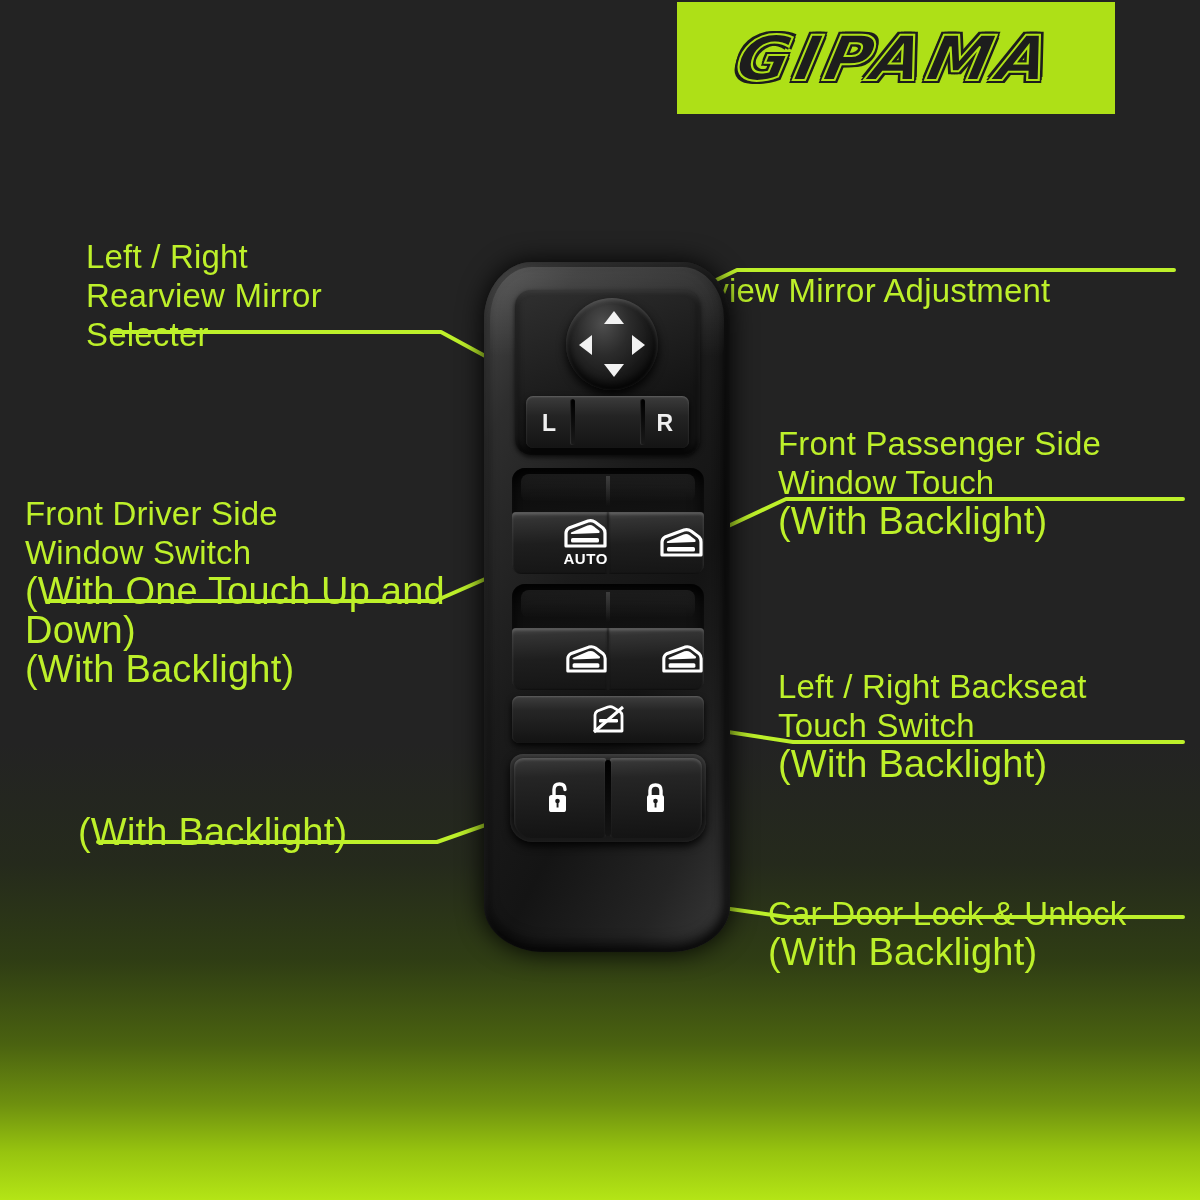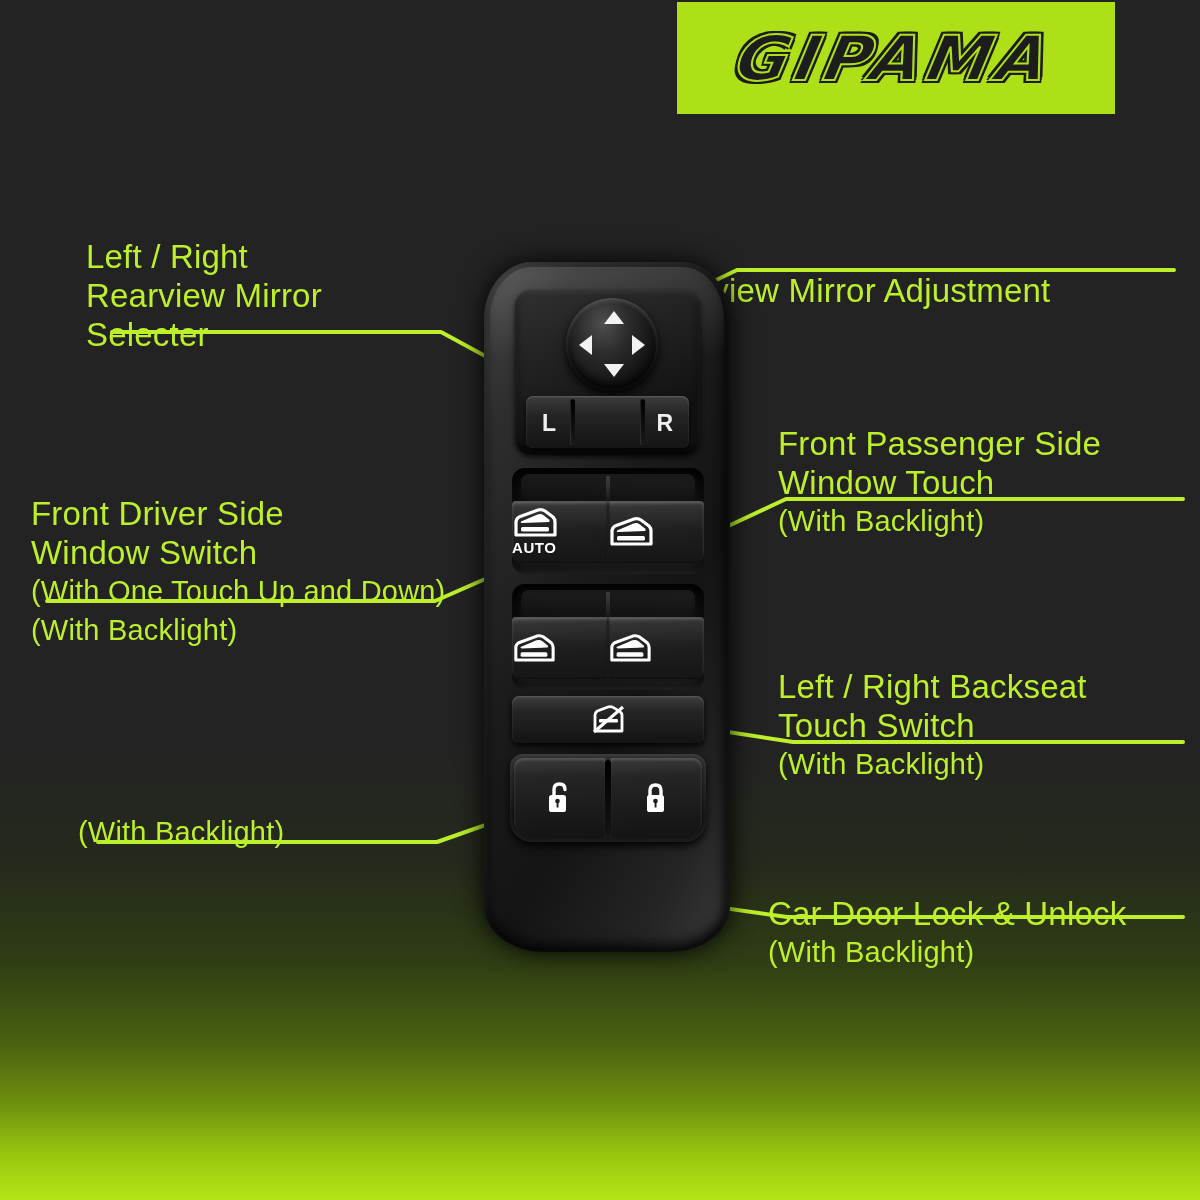--- a/index.html
+++ b/index.html
@@ -17,21 +17,21 @@
     font-size:62px;letter-spacing:5px;color:#1d1d1d;
     -webkit-text-stroke:2px #aee017;
     text-shadow:
       -3px 0 0 #1d1d1d, 3px 0 0 #1d1d1d, 0 -3px 0 #1d1d1d, 0 3px 0 #1d1d1d,
       -3px -3px 0 #1d1d1d, 3px 3px 0 #1d1d1d, 3px -3px 0 #1d1d1d, -3px 3px 0 #1d1d1d;
     transform:skewX(-12deg) scaleX(1.05);}
 
   
   .callout{position:absolute;color:#bdf02a;font-size:33px;line-height:39px;
     white-space:pre-line;letter-spacing:.2px;}
-  .callout .sub{font-size:29px;display:block;}
+  .callout .sub{font-size:38px;display:block;}
   .ca-right{text-align:left;}
   .ca-center{text-align:left;}
 
   
   #leaders{position:absolute;left:0;top:0;width:1200px;height:1200px;
     pointer-events:none;}
 
   
   #panel-wrap{position:absolute;left:484px;top:262px;width:246px;height:690px;}
 
@@ -76,23 +76,23 @@
   .win-housing{border-radius:13px;
     background:linear-gradient(175deg,#0a0a0a 0%,#111 40%,#1a1a1a 100%);
     box-shadow:inset 0 7px 15px rgba(0,0,0,.98),inset 0 -2px 4px rgba(255,255,255,.06);}
   #front-housing{left:28px;top:206px;width:192px;height:106px;}
   #rear-housing{left:28px;top:322px;width:192px;height:106px;}
   .win-housing::before{content:"";position:absolute;left:9px;right:9px;top:6px;height:28px;
     border-radius:8px;background:linear-gradient(180deg,rgba(255,255,255,.085),rgba(255,255,255,0));}
   .win-housing::after{content:"";position:absolute;left:50%;top:8px;width:4px;height:30px;
     margin-left:-2px;background:linear-gradient(180deg,rgba(90,90,90,.55),rgba(0,0,0,0));}
 
-  .win-btn{position:absolute;bottom:11px;width:50%;height:62px;
+  .win-btn{position:absolute;bottom:0;width:50%;height:62px;
     background:linear-gradient(178deg,#4a4a4a 0%,#333 12%,#1e1e1e 50%,#151515 100%);
-    display:flex;flex-direction:column;align-items:flex-start;justify-content:center;}
+    display:flex;flex-direction:column;align-items:flex-end;justify-content:center;}
   .win-btn.l{left:0;border-radius:4px 0 0 9px;box-shadow:inset 0 2px 3px rgba(255,255,255,.20),inset -1px 0 2px rgba(0,0,0,.9);}
   .win-btn.r{right:0;border-radius:0 4px 9px 0;box-shadow:inset 0 2px 3px rgba(255,255,255,.20),inset 1px 0 2px rgba(0,0,0,.9);}
   .door-ico{display:block;}
   .auto-lab{color:#fff;font-size:15px;font-weight:bold;letter-spacing:.6px;margin-top:1px;
     font-family:"Liberation Sans",sans-serif;}
 
   
   #winlock-btn{position:absolute;left:28px;top:434px;width:192px;height:47px;border-radius:7px;
     background:linear-gradient(180deg,#3e3e3e 0%,#262626 30%,#131313 100%);
     box-shadow:0 3px 6px rgba(0,0,0,.9),inset 0 1px 2px rgba(255,255,255,.18);
@@ -159,21 +159,21 @@
   <div class="callout ca-center" style="left:86px;top:198px;width:335px;">
     <span>Left / Right
 Rearview Mirror
 Selecter</span>
   </div>
 
   <div class="callout ca-right" style="left:640px;top:232px;width:534px;">
     <span>Rearview Mirror Adjustment</span>
   </div>
 
-  <div class="callout ca-center" style="left:31px;top:455px;width:470px;">
+  <div class="callout ca-center" style="left:25px;top:455px;width:470px;">
     <span>Front Driver Side
 Window Switch</span>
     <span class="sub">(With One Touch Up and Down)
 (With Backlight)</span>
   </div>
 
   <div class="callout ca-center" style="left:778px;top:385px;width:400px;">
     <span>Front Passenger Side
 Window Touch</span>
     <span class="sub">(With Backlight)</span>

